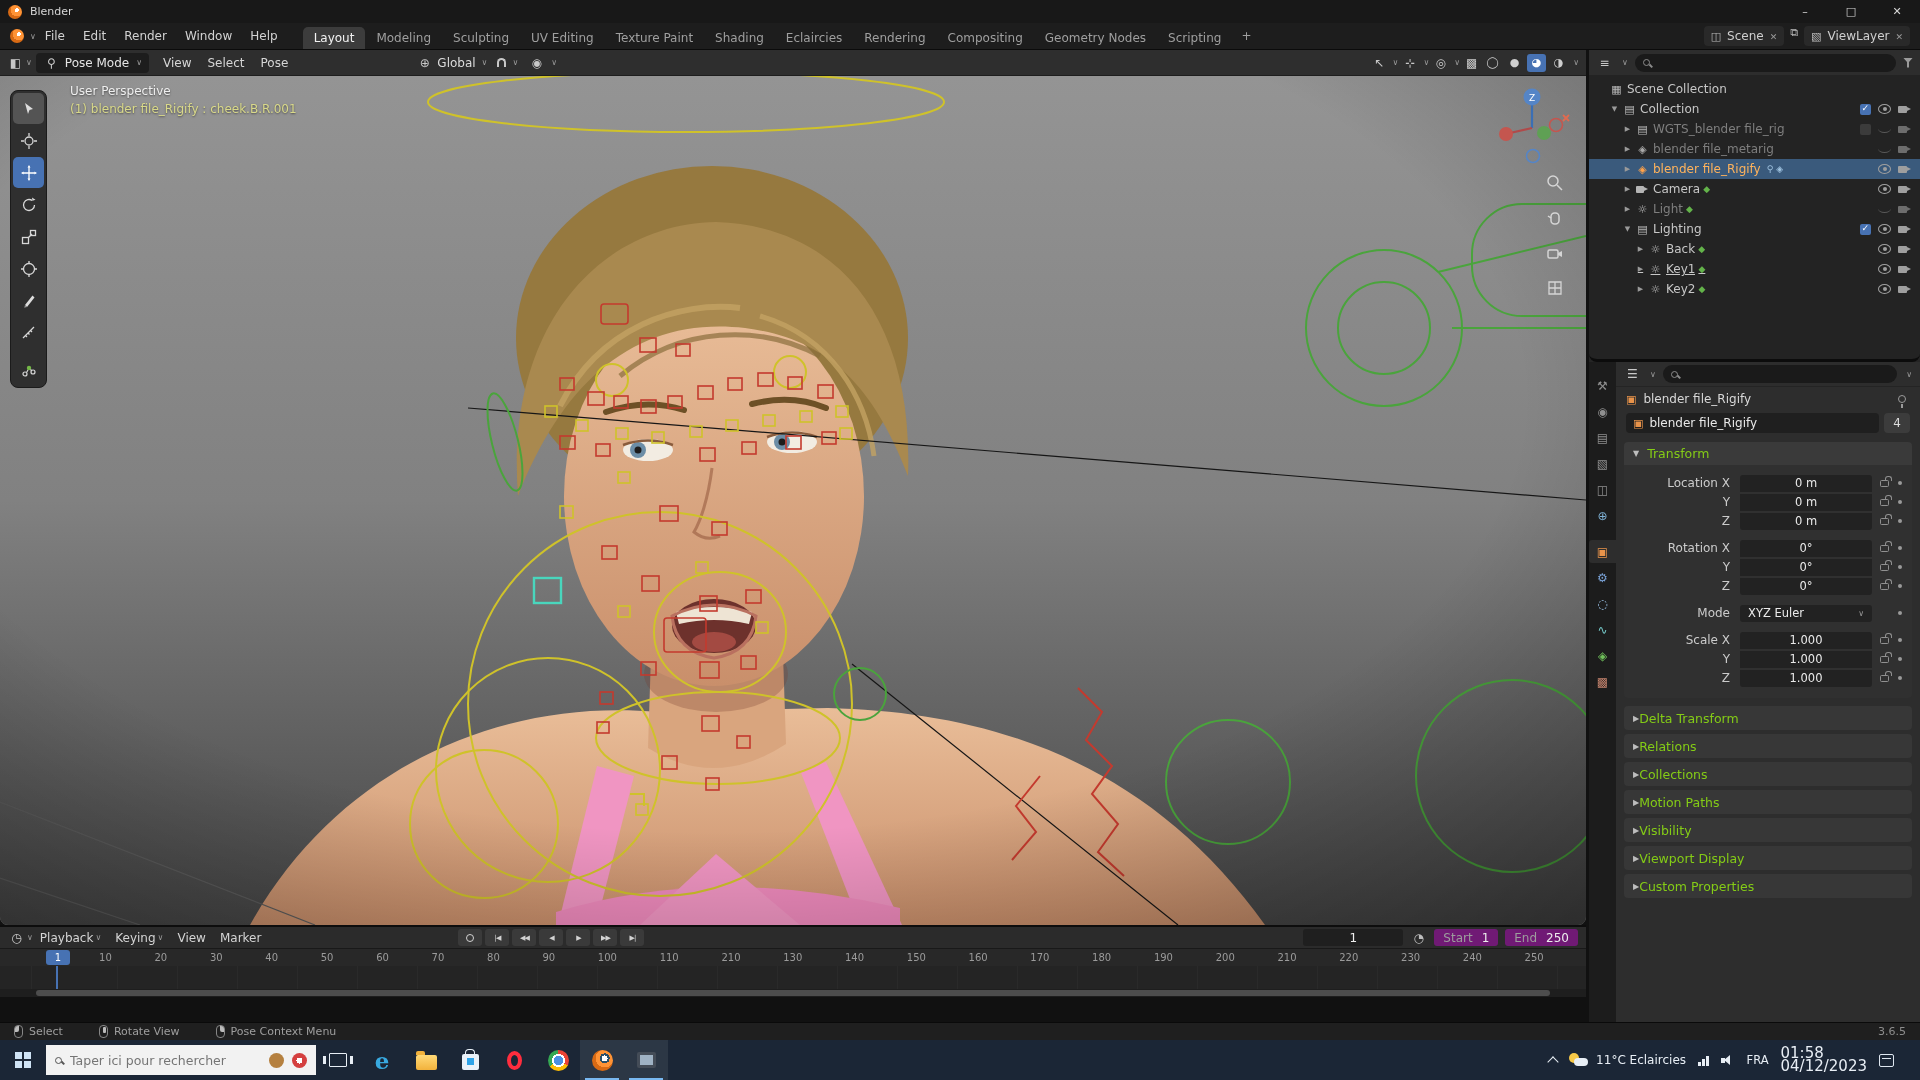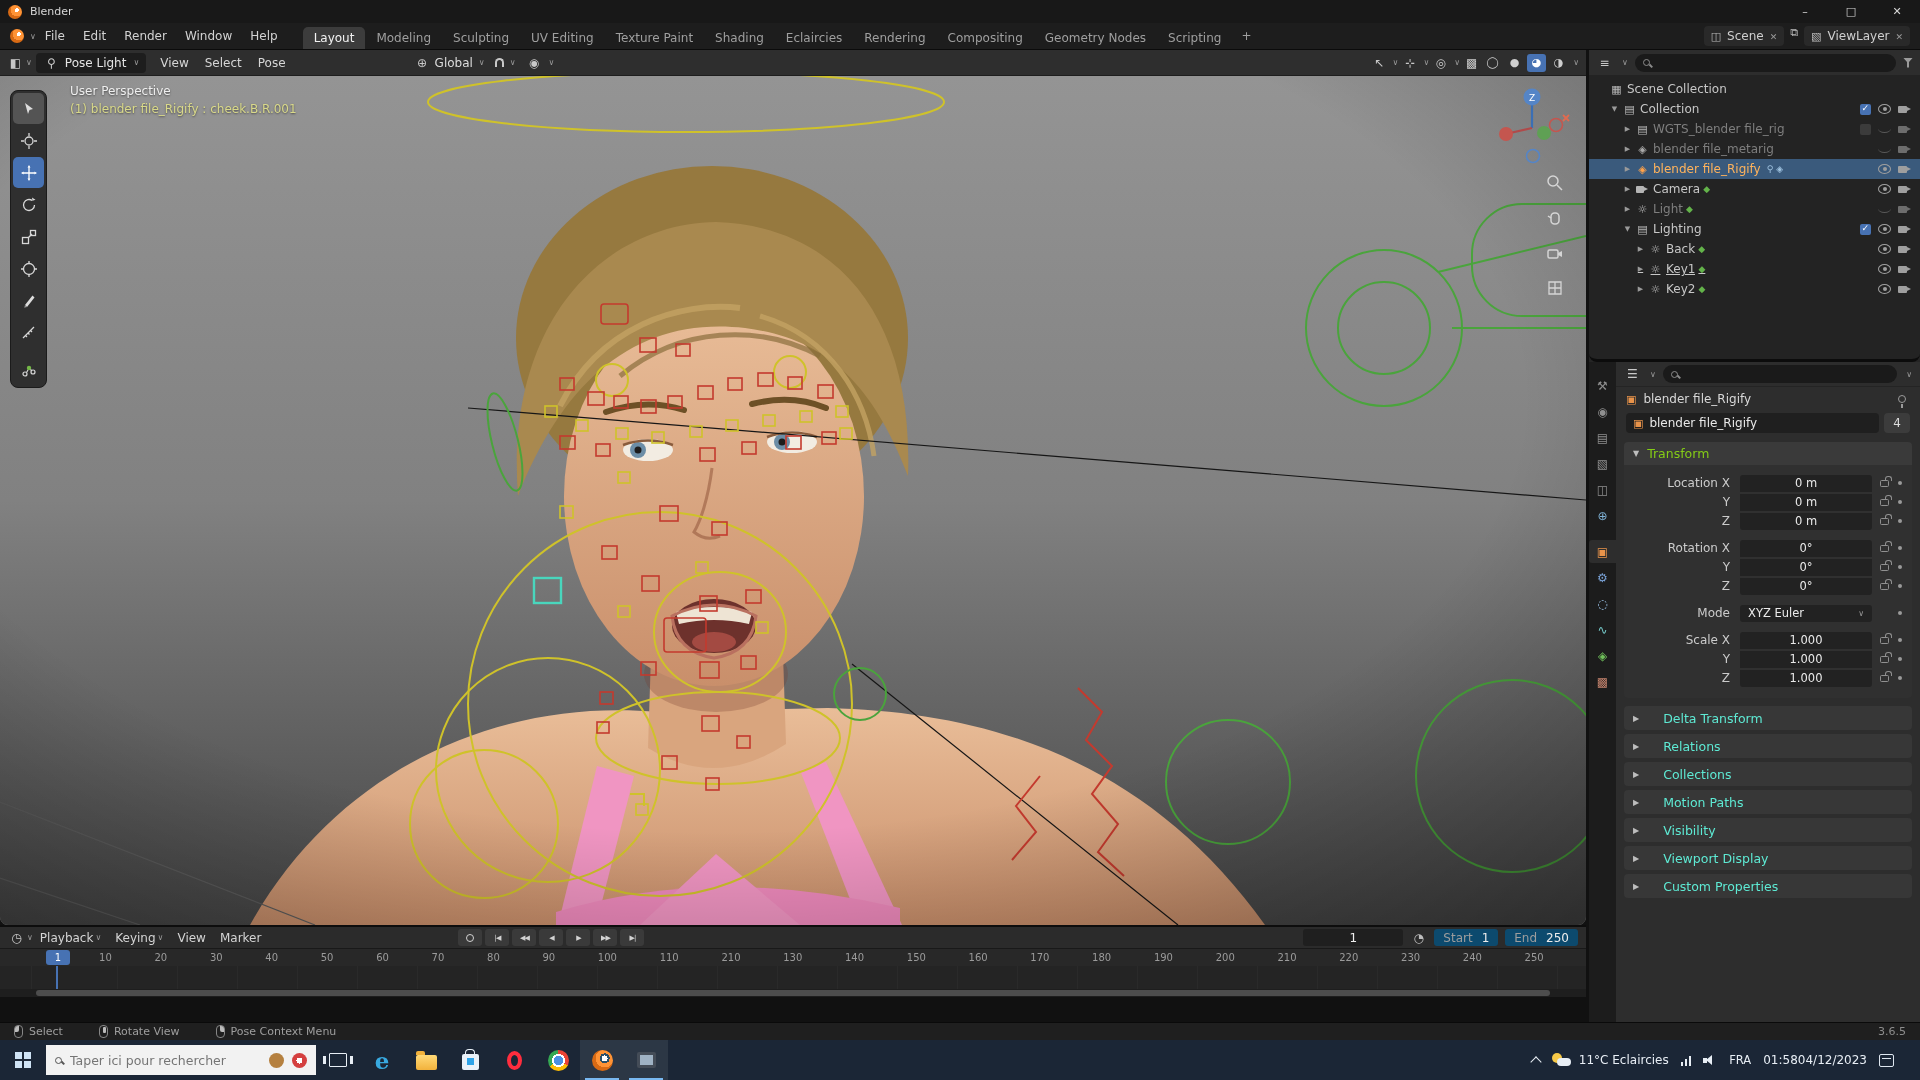--- a/index.html
+++ b/index.html
@@ -77,21 +77,21 @@
   .i-clock::before{content:"◷"}
   .tlmenu{padding:0 7px;color:#d4d4d4;display:flex;align-items:center}
   .tl-center{display:flex;margin-left:190px;gap:3px;align-items:center}
   .tbtn{min-width:24px;height:17px;border-radius:3px;background:#3a3a3a;display:flex;align-items:center;justify-content:center;color:#d2d2d2;font-size:7px;letter-spacing:-1px;padding:0 3px}
   .rec-dot{width:8px;height:8px;border:1.6px solid #d2d2d2;border-radius:50%}
   .b-js::before{content:"|◀"} .b-pk::before{content:"◀◀"} .b-pb::before{content:"◀"}
   .b-pl::before{content:"▶"} .b-nk::before{content:"▶▶"} .b-je::before{content:"▶|"}
   .tl-right{margin-left:auto;display:flex;align-items:center;gap:7px}
   .fframe{width:100px;height:17px;background:#1f1f1f;border-radius:3px;display:flex;align-items:center;justify-content:center;color:#efefef}
   .i-prev::before{content:"◔";color:#bdbdbd}
-  .frange{height:17px;background:#0c4a6e;border-radius:3px;display:flex;gap:9px;padding:0 9px;align-items:center}
+  .frange{height:17px;background:#701a75;border-radius:3px;display:flex;gap:9px;padding:0 9px;align-items:center}
   .frange .lab{color:#9d9d9d} .frange .val{color:#ececec}
 
   .tl-ruler{flex:none;height:18px;background:#282828;position:relative;border-top:1px solid #191919}
   .ticks{position:absolute;left:50px;right:42px;top:0;bottom:0;display:flex;justify-content:space-between;align-items:center}
   .tick{font-size:10px;color:#9b9b9b}
   .ph-badge{position:absolute;left:46px;top:1px;width:24px;height:15px;background:#4772b3;border-radius:3px;color:#fff;font-size:10px;display:flex;align-items:center;justify-content:center;z-index:2}
   .tl-canvas{flex:none;height:23px;background:#242424;position:relative;
     background-image:repeating-linear-gradient(90deg,#2a2a2a 0 1px,transparent 1px 60px);background-position:57px 0}
   .ph-line{position:absolute;left:56px;top:0;bottom:0;width:2px;background:#4772b3}
   .tl-scroll{flex:none;height:8px;background:#1e1e1e;position:relative}
@@ -171,21 +171,21 @@
   .pfield{flex:1;height:17px;background:#222;display:flex;align-items:center;justify-content:center;color:#eaeaea;font-size:11.5px;min-width:0}
   .grp .prow:first-child .pfield{border-radius:3px 3px 0 0}
   .grp .prow:last-child .pfield{border-radius:0 0 3px 3px}
   .pfield.dd{border-radius:3px;justify-content:space-between;padding:0 8px}
   .pgap{height:7px}
   .lock{width:9px;height:7px;border:1px solid #909090;border-radius:1.5px;position:relative;margin-left:8px;flex:none}
   .lock::before{content:"";position:absolute;left:3.5px;top:-4.5px;width:5px;height:4px;border:1px solid #909090;border-bottom:none;border-radius:3px 3px 0 0}
   .kdot{width:4px;height:4px;background:#9a9a9a;border-radius:50%;margin-left:9px;flex:none}
   .lockph{width:17px;flex:none}
   .sections{padding:6px 8px}
-  .section{height:24px;background:#373737;border-radius:4px;display:flex;align-items:center;gap:24px;padding:0 9px;margin-bottom:4px;color:#5eead4;font-size:12.5px}
+  .section{height:24px;background:#373737;border-radius:4px;display:flex;align-items:center;gap:0;padding:0 9px;margin-bottom:4px;color:#84cc16;font-size:12.5px}
 
   
   .statusbar{position:absolute;left:0;top:1022px;right:0;height:18px;background:#1f1f1f;display:flex;align-items:center;gap:36px;padding:0 14px;border-top:1px solid #0a0a0a;color:#9e9e9e;font-size:11px}
   .hint{display:flex;align-items:center;gap:6px}
   .mbtn{width:9px;height:13px;border:1px solid #868686;border-radius:4px;position:relative;flex:none}
   .mbtn i{position:absolute;background:#bbb}
   .btn-l i{left:0;top:0;width:4px;height:6px;border-radius:3px 0 2px 0}
   .btn-m i{left:3px;top:1px;width:3px;height:6px;border-radius:1px}
   .btn-r i{right:0;top:0;width:4px;height:6px;border-radius:0 3px 0 2px}
   .version{margin-left:auto;color:#8d8d8d}
@@ -226,21 +226,21 @@
   .wicon{width:20px;height:14px;position:relative}
   .wicon::before{content:"";position:absolute;left:0;top:0;width:10px;height:10px;border-radius:50%;background:#f7c948}
   .wicon::after{content:"";position:absolute;left:5px;top:5px;width:14px;height:8px;border-radius:5px;background:#e8eef5}
   .net{display:flex;align-items:flex-end;gap:1.5px;height:11px}
   .net i{width:2.5px;background:#e8eef5}
   .net i:nth-child(1){height:4px}.net i:nth-child(2){height:7px}.net i:nth-child(3){height:10px}
   .vol{position:relative;width:14px;height:12px}
   .vol::before{content:"";position:absolute;left:0;top:3.5px;width:4px;height:5px;background:#e8eef5}
   .vol::after{content:"";position:absolute;left:3px;top:1px;border-top:5px solid transparent;border-bottom:5px solid transparent;border-right:6px solid #e8eef5}
   .tb-lang{font-size:11.5px}
-  .tb-clock{display:flex;flex-direction:row;align-items:flex-start;font-size:12px;line-height:13px}
+  .tb-clock{display:flex;flex-direction:column;align-items:flex-start;font-size:15px;line-height:13px}
   .notif{width:15px;height:13px;border:1.4px solid #dfe7f0;border-radius:2px;position:relative}
   .notif::before{content:"";position:absolute;left:2px;top:3px;right:2px;height:1.4px;background:#dfe7f0}
   .desk-strip{width:4px;height:100%;border-left:1px solid #3a4a5e;margin-left:2px}
 </style>
 </head>
 <body>
 
 <div class="screen">
 
   <div class="titlebar">
@@ -294,21 +294,21 @@
     </div>
   </div>
 
   <div class="vp-col">
 
     <div class="vp-header">
       <span class="hicon i-ed3d"></span>
         <span class="caret"></span>
       <div class="mode-dd">
         <span class="hicon i-pose"></span>
-        <span>Pose Light</span>
+        <span>Pose Mode</span>
         <span class="caret"></span>
       </div>
       <div style="display:flex">
 
       <span class="vmenu">View</span>
           <span class="vmenu">Select</span>
           <span class="vmenu">Pose</span>
         </div>
       <div class="vh-center">
         <span class="dditem">

